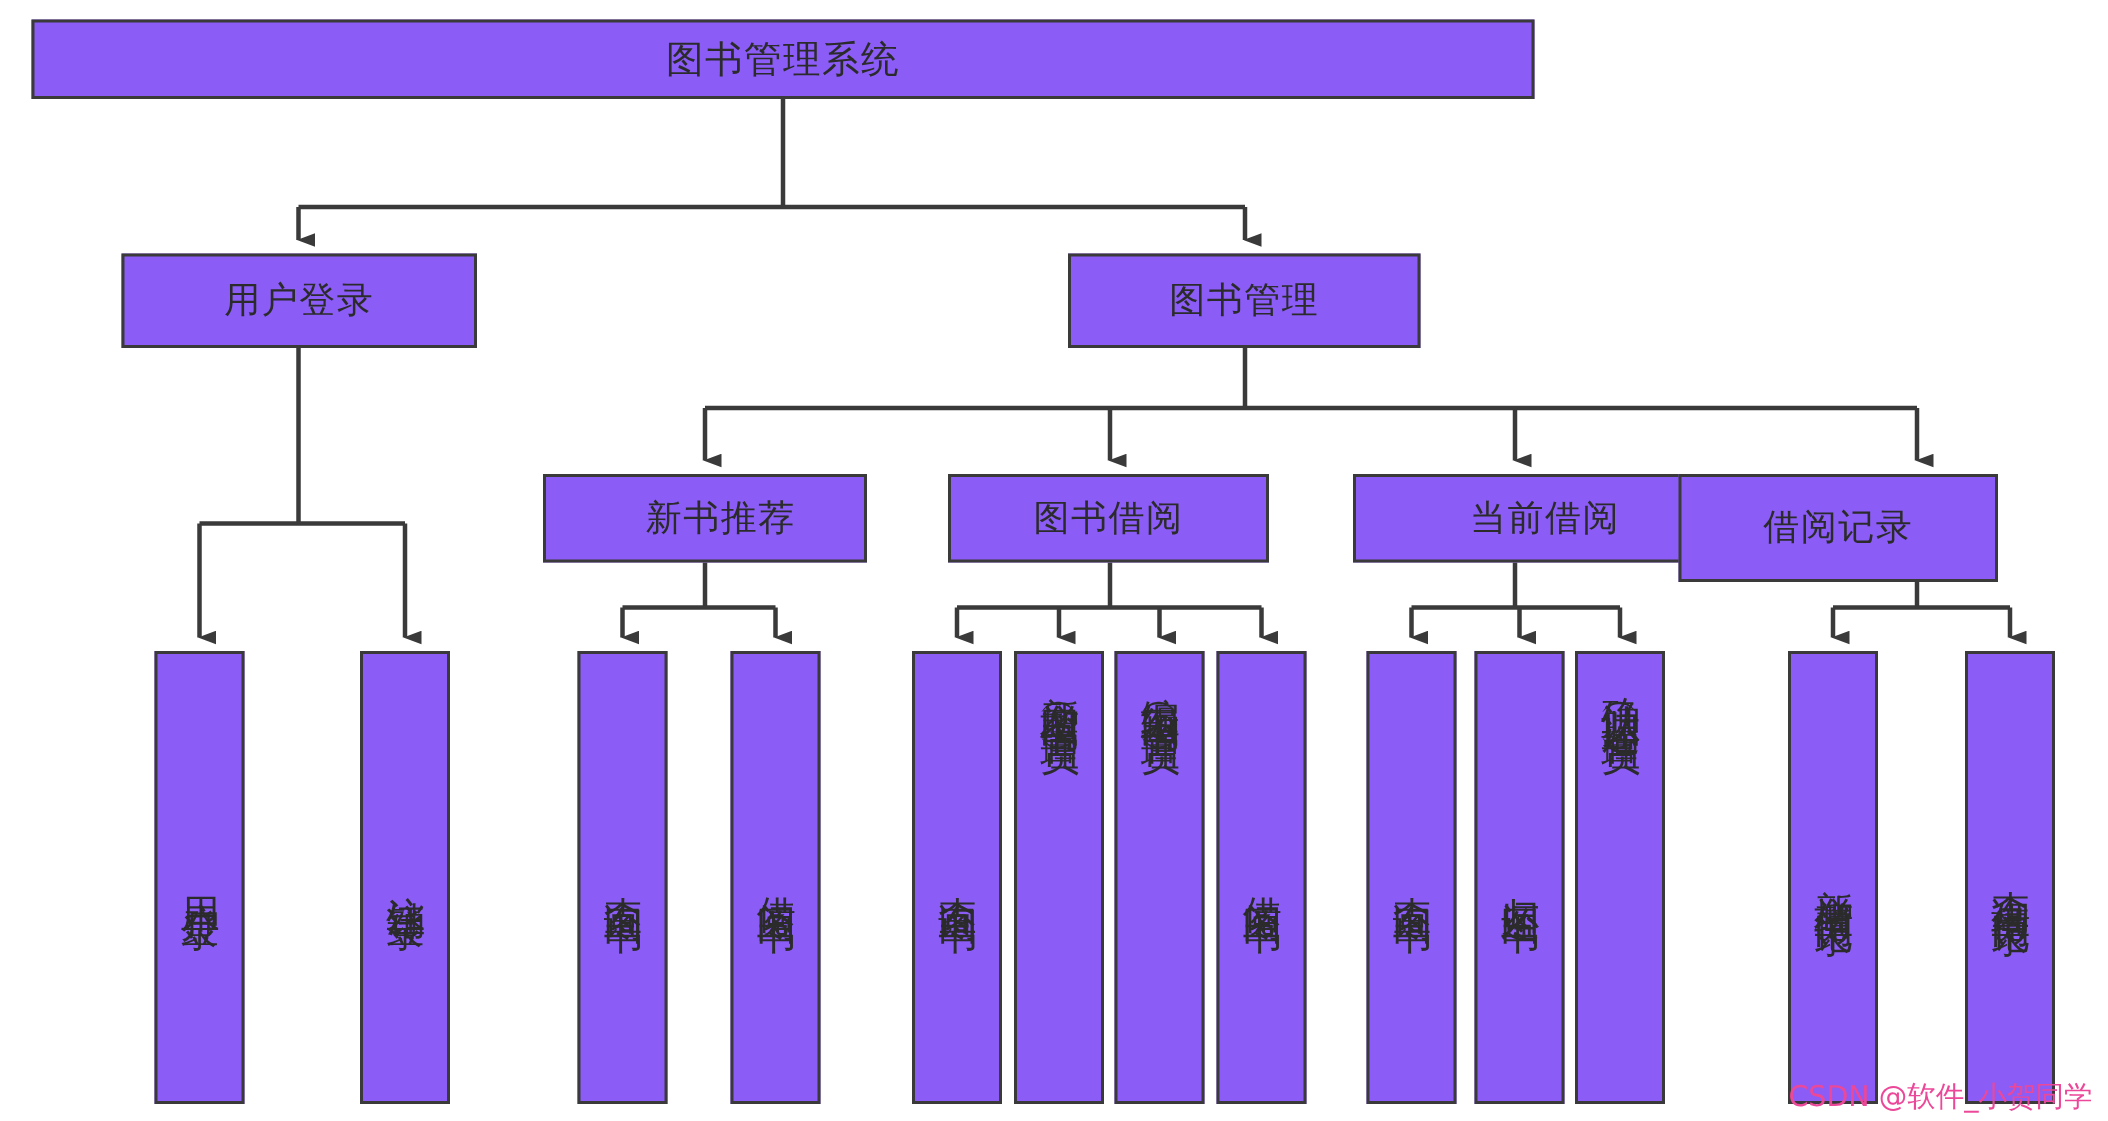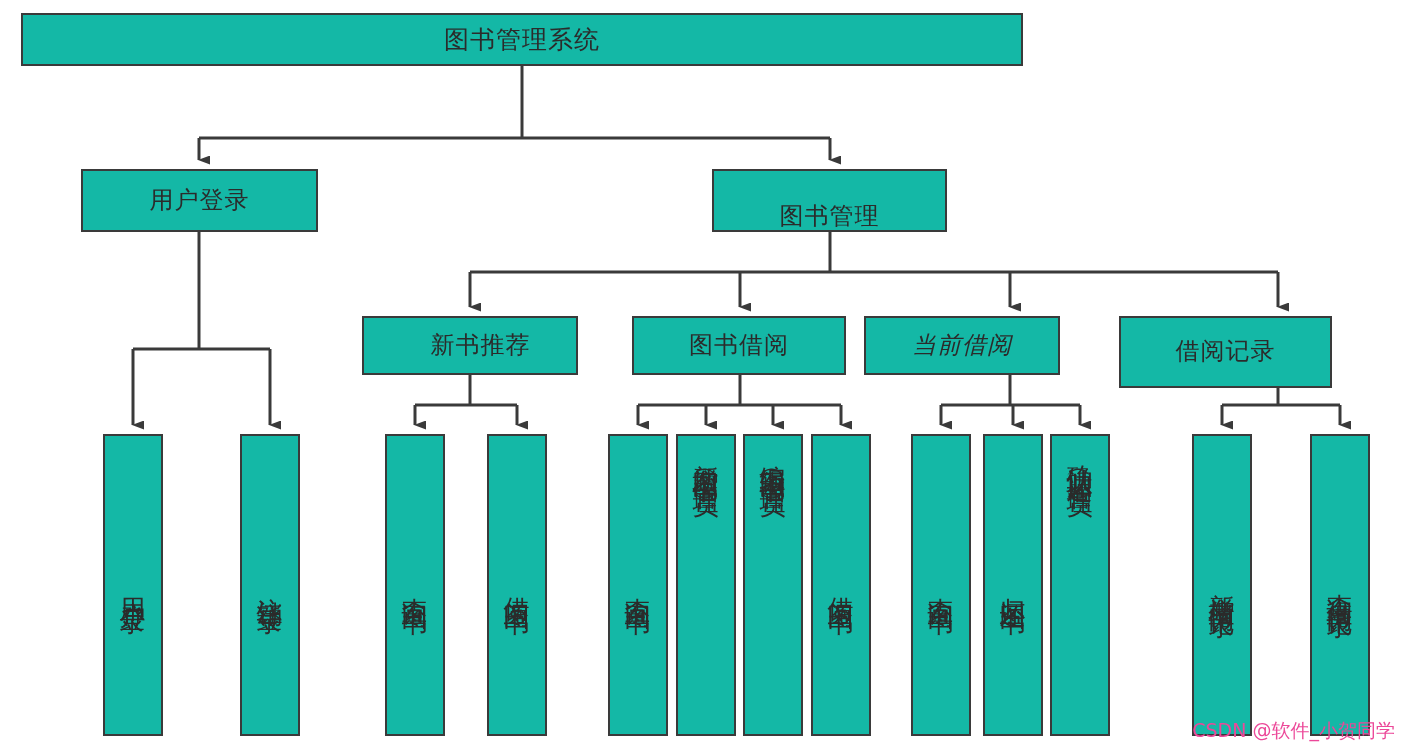--- a/index.html
+++ b/index.html
@@ -8,21 +8,21 @@
     background:#ffffff;
     font-family:"DejaVu Sans","Liberation Sans",sans-serif;
     overflow:hidden;
   }
   #canvas{position:relative;width:1405px;height:747px;}
   svg#wires{position:absolute;left:0;top:0;width:1405px;height:747px;}
 
   .node{
     position:absolute;
     box-sizing:border-box;
-    background:#14b8a6;
+    background:#8b5cf6;
     border:2.5px solid #3a3a3a;
     display:flex;
     align-items:center;
     justify-content:center;
     color:#2b2b2b;
   }
   .node .lbl{
     display:block;
     text-align:center;
     line-height:1.08;
@@ -114,31 +114,31 @@
     </g>
   </svg>
 
   <div class="node h-node root" style="left:21px;top:13px;width:1002px;height:53px;">
     <span class="lbl">图书管理系统</span>
   </div>
 
   <div class="node h-node" style="left:81px;top:169px;width:237px;height:63px;">
     <span class="lbl">用户登录</span>
   </div>
-  <div class="node h-node" style="left:712px;top:169px;width:235px;height:63px;align-items:flex-end;">
+  <div class="node h-node" style="left:712px;top:169px;width:235px;height:63px;">
     <span class="lbl">图书管理</span>
   </div>
 
   <div class="node h-node" style="left:362px;top:316px;width:216px;height:59px;padding-left:21px;">
     <span class="lbl">新书推荐</span>
   </div>
   <div class="node h-node" style="left:632px;top:316px;width:214px;height:59px;">
     <span class="lbl">图书借阅</span>
   </div>
-  <div class="node h-node" style="left:864px;top:316px;width:196px;height:59px;font-style:italic;">
+  <div class="node h-node" style="left:902px;top:316px;width:256px;height:59px;">
     <span class="lbl">当前借阅</span>
   </div>
   <div class="node h-node" style="left:1119px;top:316px;width:213px;height:72px;">
     <span class="lbl">借阅记录</span>
   </div>
 
   <div class="node v-node mid-align" style="left:103px;top:434px;width:60px;height:302px;">
     <span class="lbl">用户登录</span>
   </div>
   <div class="node v-node mid-align" style="left:240px;top:434px;width:60px;height:302px;">

